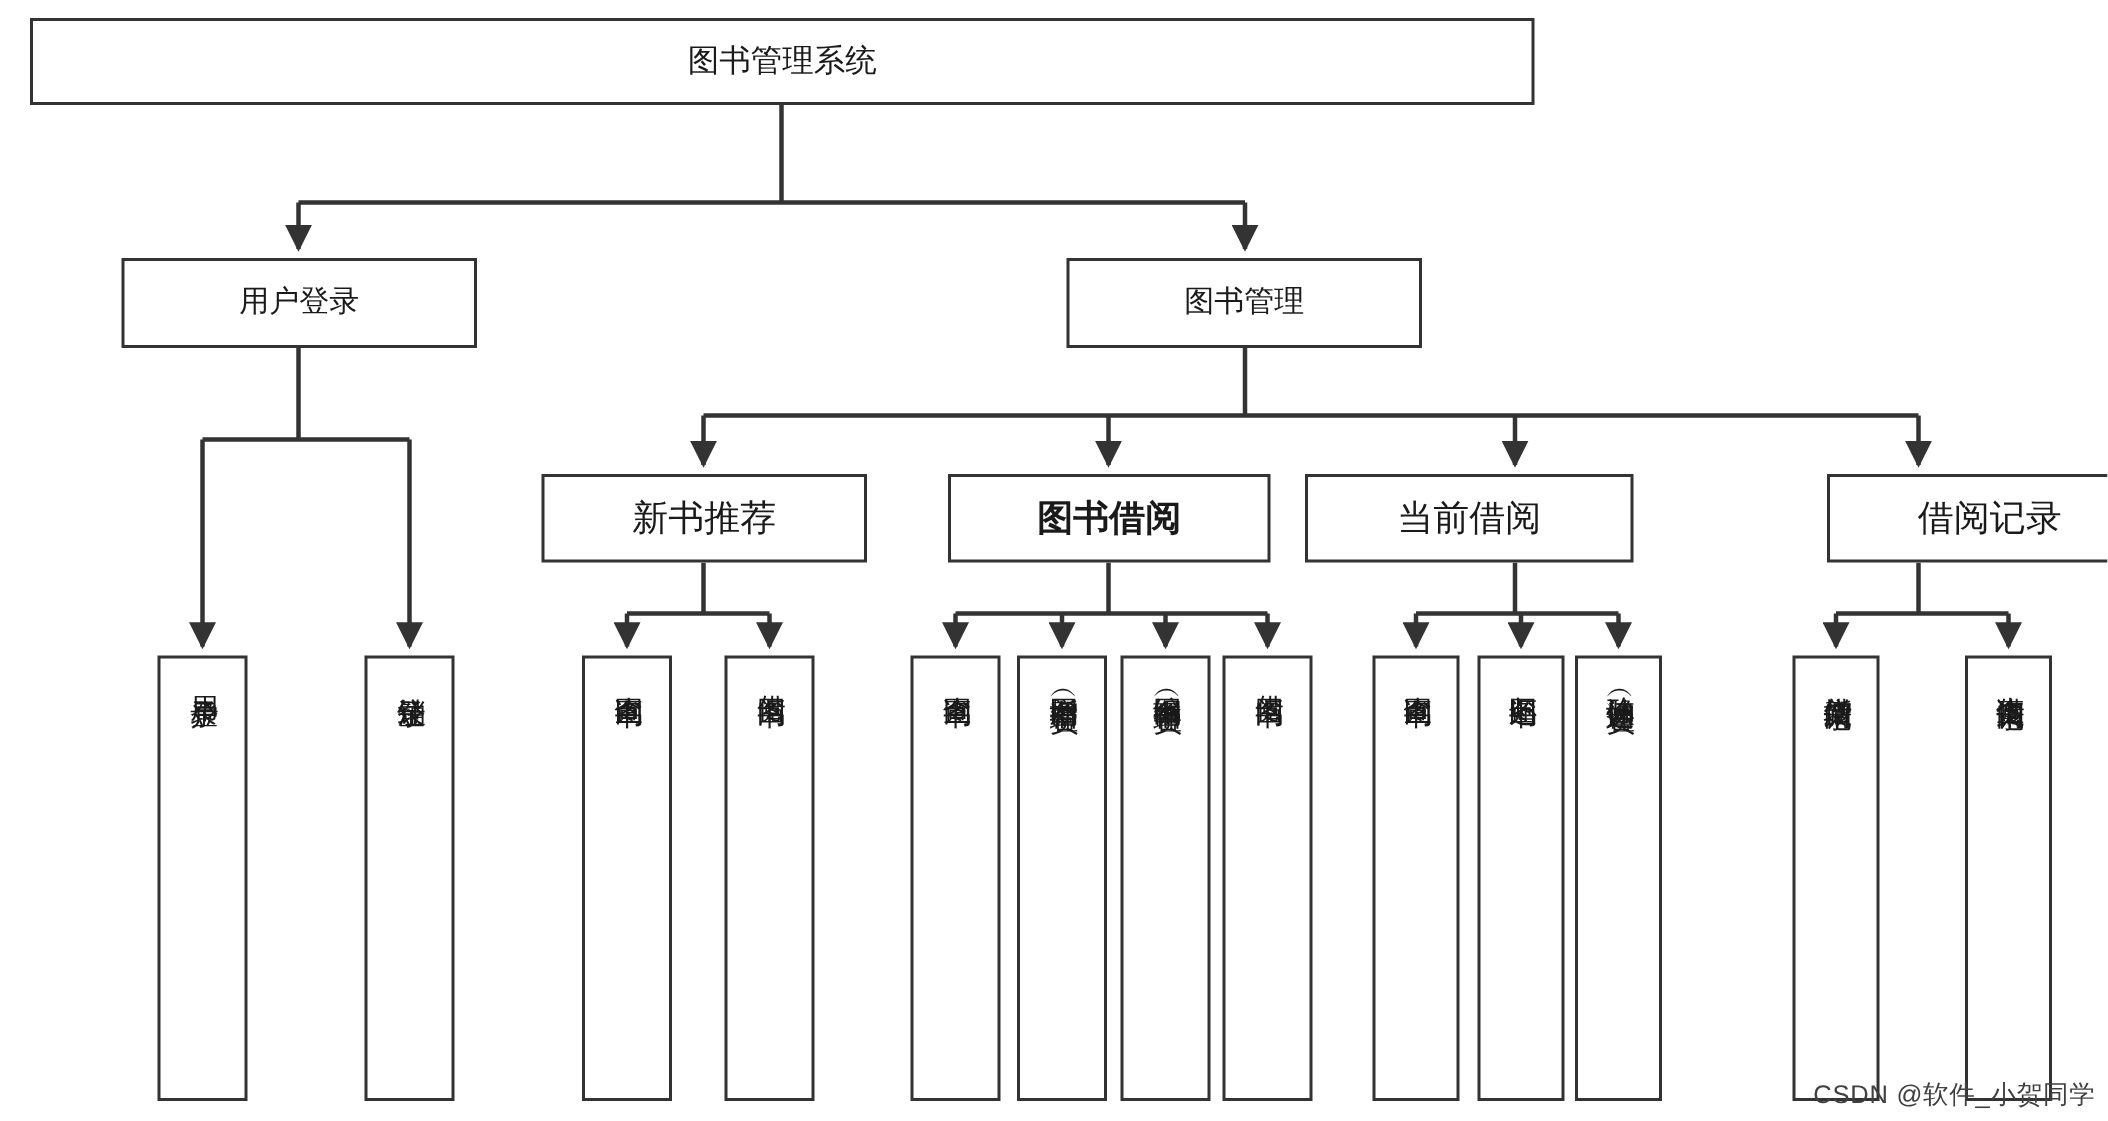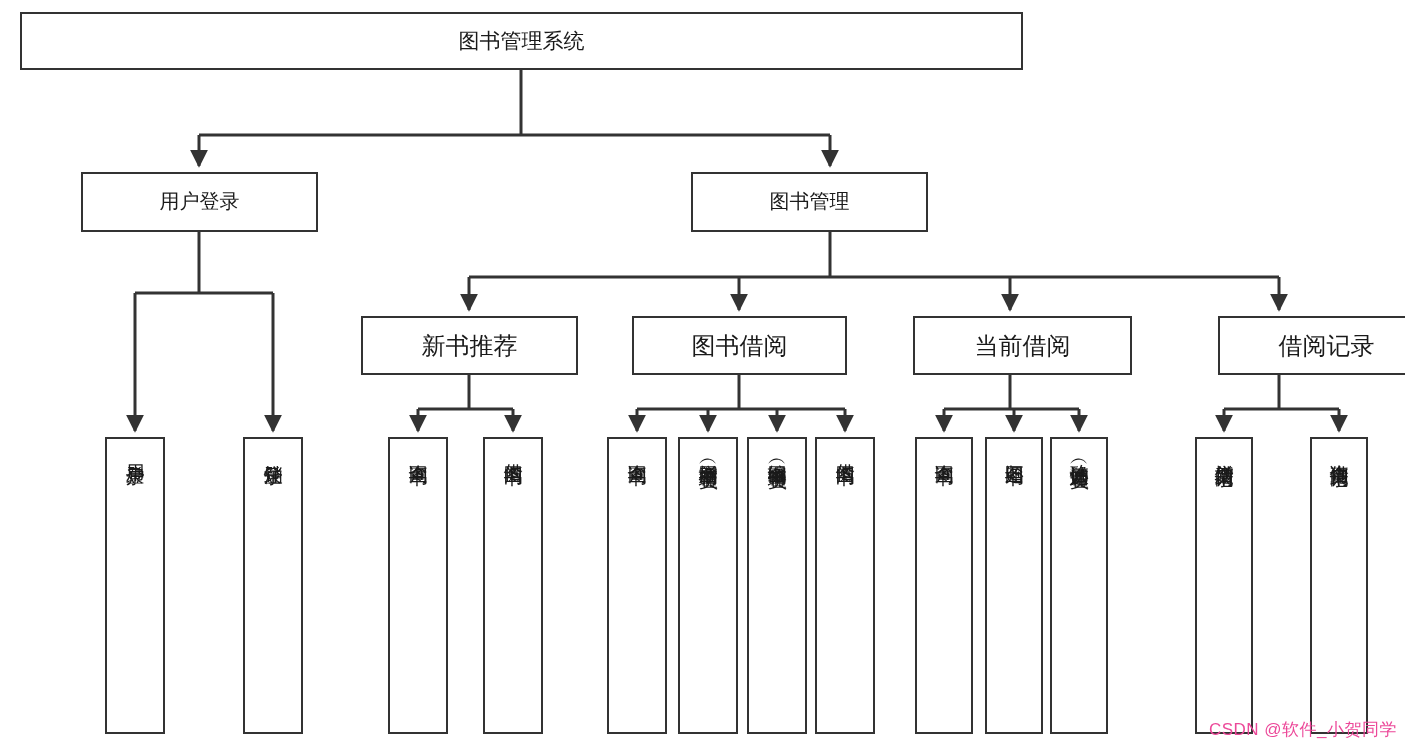--- a/index.html
+++ b/index.html
@@ -57,21 +57,21 @@
     top: 0;
     width: 1405px;
     height: 747px;
     pointer-events: none;
   }
   .watermark {
     position: absolute;
     right: 8px;
     bottom: 6px;
     font-size: 17px;
-    color: #ec4899;
+    color: #404040;
     letter-spacing: 0.5px;
     white-space: nowrap;
   }
 </style>
 </head>
 <body>
 
 <div id="canvas">
 
   <svg id="edges" viewBox="0 0 1405 747" xmlns="http://www.w3.org/2000/svg">
@@ -127,31 +127,31 @@
     </g>
   </svg>
 
   <div class="node root" style="left:20px;top:12px;width:1003px;height:58px;">
     <span>图书管理系统</span>
   </div>
 
   <div class="node level2" style="left:81px;top:172px;width:237px;height:60px;">
     <span>用户登录</span>
   </div>
-  <div class="node level2" style="left:691px;top:172px;width:237px;height:60px;">
+  <div class="node level2" style="left:711px;top:172px;width:237px;height:60px;">
     <span>图书管理</span>
   </div>
 
   <div class="node level3" style="left:361px;top:316px;width:217px;height:59px;">
     <span>新书推荐</span>
   </div>
-  <div class="node level3" style="left:632px;top:316px;width:215px;height:59px;">
+  <div class="node level3" style="left:632px;top:316px;width:215px;height:59px;font-weight:bold;">
     <span>图书借阅</span>
   </div>
-  <div class="node level3" style="left:913px;top:316px;width:219px;height:59px;text-align:right;">
+  <div class="node level3" style="left:870px;top:316px;width:219px;height:59px;text-align:right;">
     <span>当前借阅</span>
   </div>
   <div class="node level3" style="left:1218px;top:316px;width:217px;height:59px;">
     <span>借阅记录</span>
   </div>
 
   <div class="node leaf" style="left:105px;top:437px;width:60px;height:297px;">
     <span>用户登录</span>
   </div>
   <div class="node leaf" style="left:243px;top:437px;width:60px;height:297px;">

